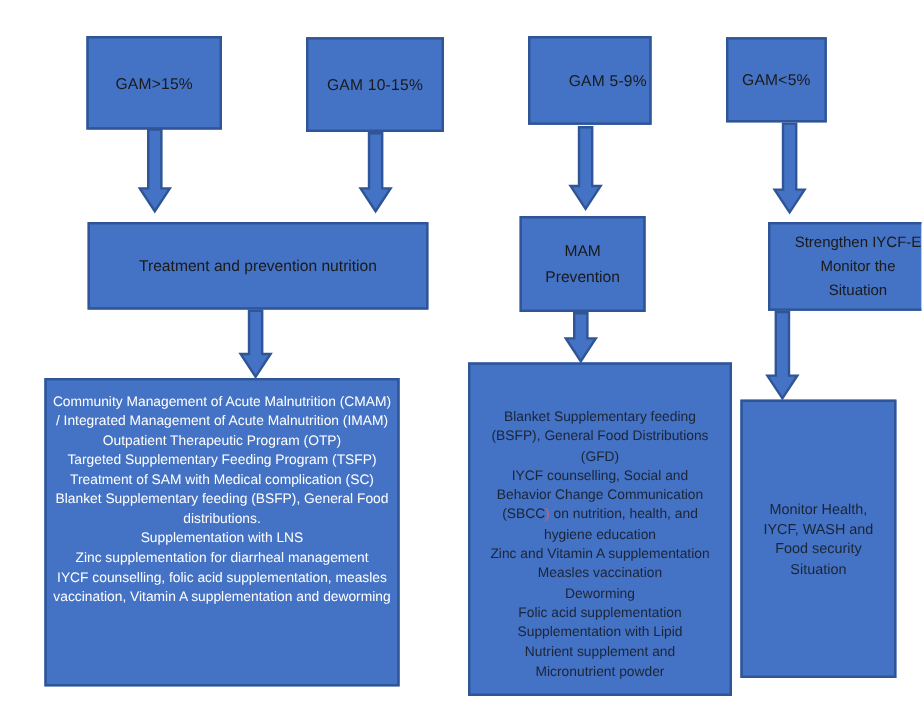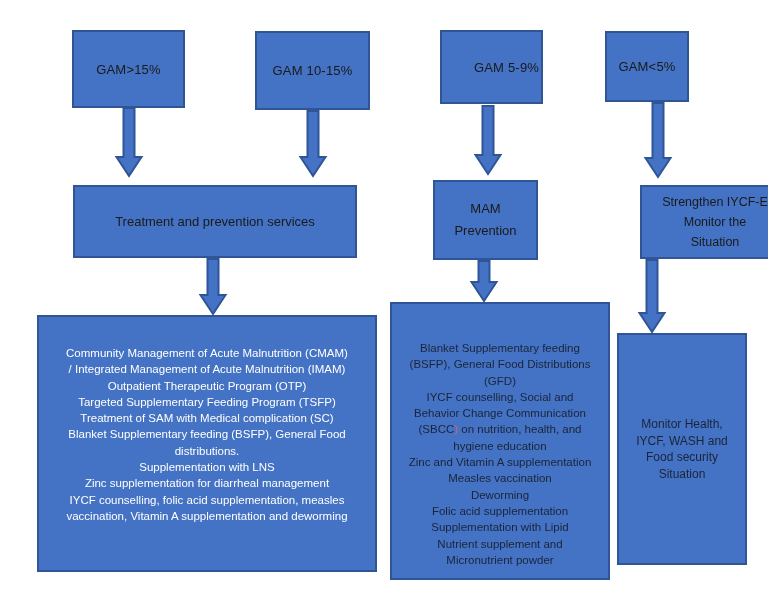--- a/index.html
+++ b/index.html
@@ -25,22 +25,22 @@
   #box-gam59   {left:440px; top:30px; width:103px; height:74px;padding-left:30px;}
   #box-gam5    {left:605px; top:31px; width:84px; height:71px;}
 
   #box-treatment {left:73px;  top:185px; width:284px; height:73px; font-size:13px;}
   #box-mam       {left:433px; top:180px; width:105px; height:80px; font-size:13px; line-height:22px;}
   #box-strengthen{left:604px; top:185px; width:150px; height:74px; font-size:12.5px; line-height:20px;margin-left:36px;}
 
   .prewrap{white-space:pre-line;}
 
   #box-detail-left{
-    left:37px; top:315px; width:340px; height:257px;
-    align-items:flex-start; padding-top:28px;
+    left:37px; top:315px; width:296px; height:257px;
+    align-items:flex-start; padding-top:10px;
     color:var(--detail-left-text,#ffffff);
     font-size:11.5px; line-height:16.3px;
   }
   #box-detail-mid{
     left:390px; top:302px; width:220px; height:278px;
     align-items:flex-start; padding-top:36px;
     color:var(--detail-dark-text,#1B2538);
     font-size:11.5px; line-height:16.3px;
   }
   #box-detail-right{
@@ -89,21 +89,21 @@
     <polygon points="8.5,1 19.5,1 19.5,47 26.5,47 14,66 1.5,47 8.5,47"></polygon>
   </svg>
   <svg class="arrow" id="arrow-c" width="28" height="70">
     <polygon points="8.5,1 19.5,1 19.5,50 26.5,50 14,69 1.5,50 8.5,50"></polygon>
   </svg>
   <svg class="arrow" id="arrow-d" width="28" height="76">
     <polygon points="8.5,1 19.5,1 19.5,56 26.5,56 14,75 1.5,56 8.5,56"></polygon>
   </svg>
 
   <div class="box" id="box-treatment">
-    <span>Treatment and prevention services</span>
+    <span>Treatment and prevention nutrition</span>
   </div>
   <div class="box prewrap" id="box-mam">
     <span class="prewrap">MAM
 Prevention</span>
   </div>
   <div class="box prewrap" id="box-strengthen">
     <span class="prewrap">Strengthen IYCF-E
 Monitor the
 Situation</span>
   </div>

